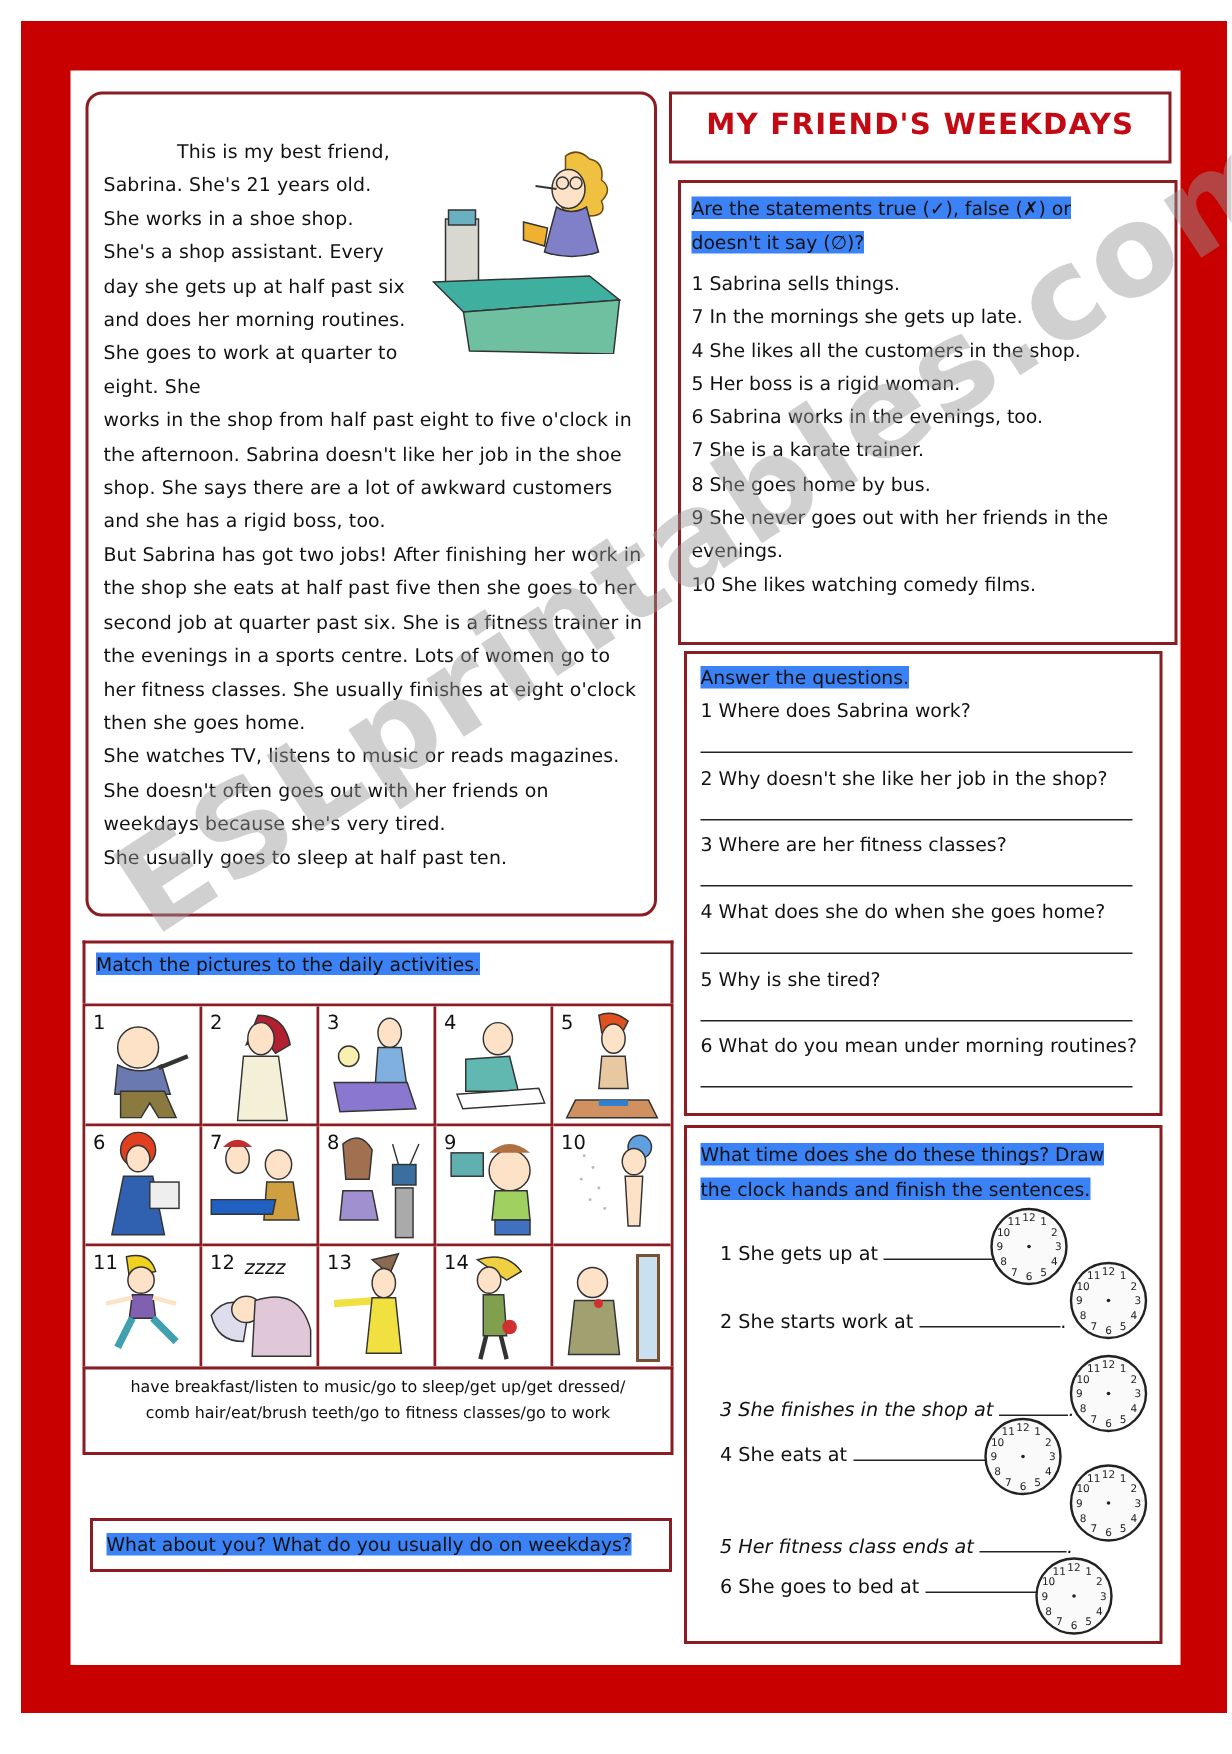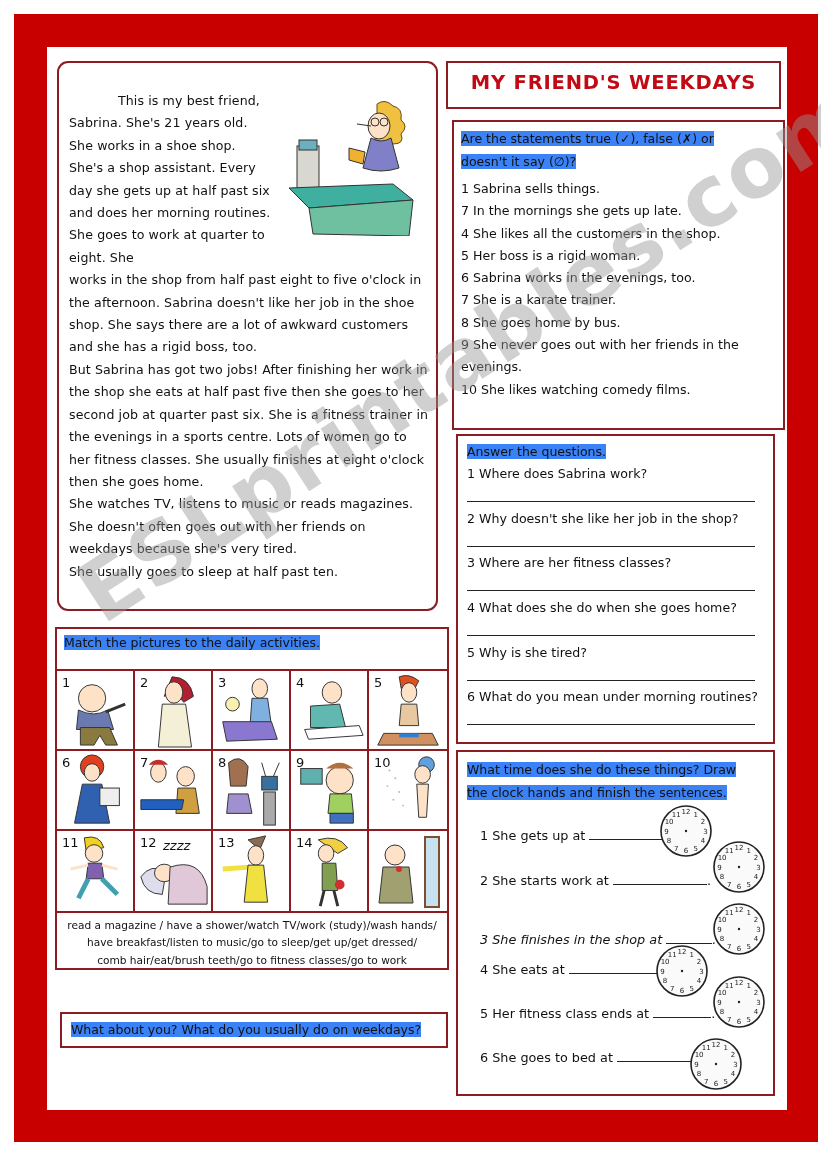--- a/index.html
+++ b/index.html
@@ -166,21 +166,21 @@
   </ul>
 </div>
 
 <div class="box clock-box">
   <div class="inst"><span class="hl">What time does she do these things? Draw the clock hands and finish the sentences.</span></div>
 
   <div class="clock-item" style="top:75px;"><span>1 She gets up at</span> <span class="blank" style="width:87px;"></span><span></span></div>
   <div class="clock-item" style="top:120px;"><span>2 She starts work at</span> <span class="blank" style="width:94px;"></span><span>.</span></div>
   <div class="clock-item" style="top:179px;font-style:italic;"><span>3 She finishes in the shop at</span> <span class="blank" style="width:46px;"></span><span>.</span></div>
   <div class="clock-item" style="top:209px;"><span>4 She eats at</span> <span class="blank" style="width:92px;"></span><span></span></div>
-  <div class="clock-item" style="top:253px;"><span>5 Her fitness class ends at</span> <span class="blank" style="width:58px;"></span><span>.</span></div>
+  <div class="clock-item" style="top:270px;font-style:italic;"><span>5 Her fitness class ends at</span> <span class="blank" style="width:58px;"></span><span>.</span></div>
   <div class="clock-item" style="top:297px;"><span>6 She goes to bed at</span> <span class="blank" style="width:78px;"></span><span>.</span></div>
 
   <svg class="clock" style="left:201px; top:52px;" viewBox="0 0 54 54">
       <g class="clockface">
         <circle cx="27" cy="27" r="25" fill="#fafafa" stroke="#222" stroke-width="1.6"></circle>
         <text x="27.0" y="10.1" font-size="7" text-anchor="middle" font-family="DejaVu Sans, sans-serif" fill="#222">12</text>
         <text x="36.8" y="12.7" font-size="7" text-anchor="middle" font-family="DejaVu Sans, sans-serif" fill="#222">1</text>
         <text x="43.9" y="19.9" font-size="7" text-anchor="middle" font-family="DejaVu Sans, sans-serif" fill="#222">2</text>
         <text x="46.5" y="29.6" font-size="7" text-anchor="middle" font-family="DejaVu Sans, sans-serif" fill="#222">3</text>
         <text x="43.9" y="39.4" font-size="7" text-anchor="middle" font-family="DejaVu Sans, sans-serif" fill="#222">4</text>
@@ -436,21 +436,20 @@
         <ellipse cx="26" cy="24" rx="10" ry="10" fill="#fde2c8" stroke="#333"></ellipse>
         <path d="M14 36 l26 0 l4 36 l-34 0 z" fill="#a0a070" stroke="#333"></path>
         <circle cx="30" cy="38" r="3" fill="#d03030"></circle>
         <path d="M56 6 l14 0 l0 70 l-14 0 z" fill="#c8e0f0" stroke="#7a5030" stroke-width="2"></path>
       </svg>
     </div>
 </div>
 
 <div class="box words-box">
   <div class="words">
-    <div>read a magazine / have a shower/watch TV/work (study)/wash hands/</div>
     <div>have breakfast/listen to music/go to sleep/get up/get dressed/</div>
     <div>comb hair/eat/brush teeth/go to fitness classes/go to work</div>
   </div>
 </div>
 
 <div class="box you-box">
   <div class="inst"><span class="hl">What about you? What do you usually do on weekdays?</span></div>
 </div>
 
 <div class="watermark">ESLprintables.com</div>

